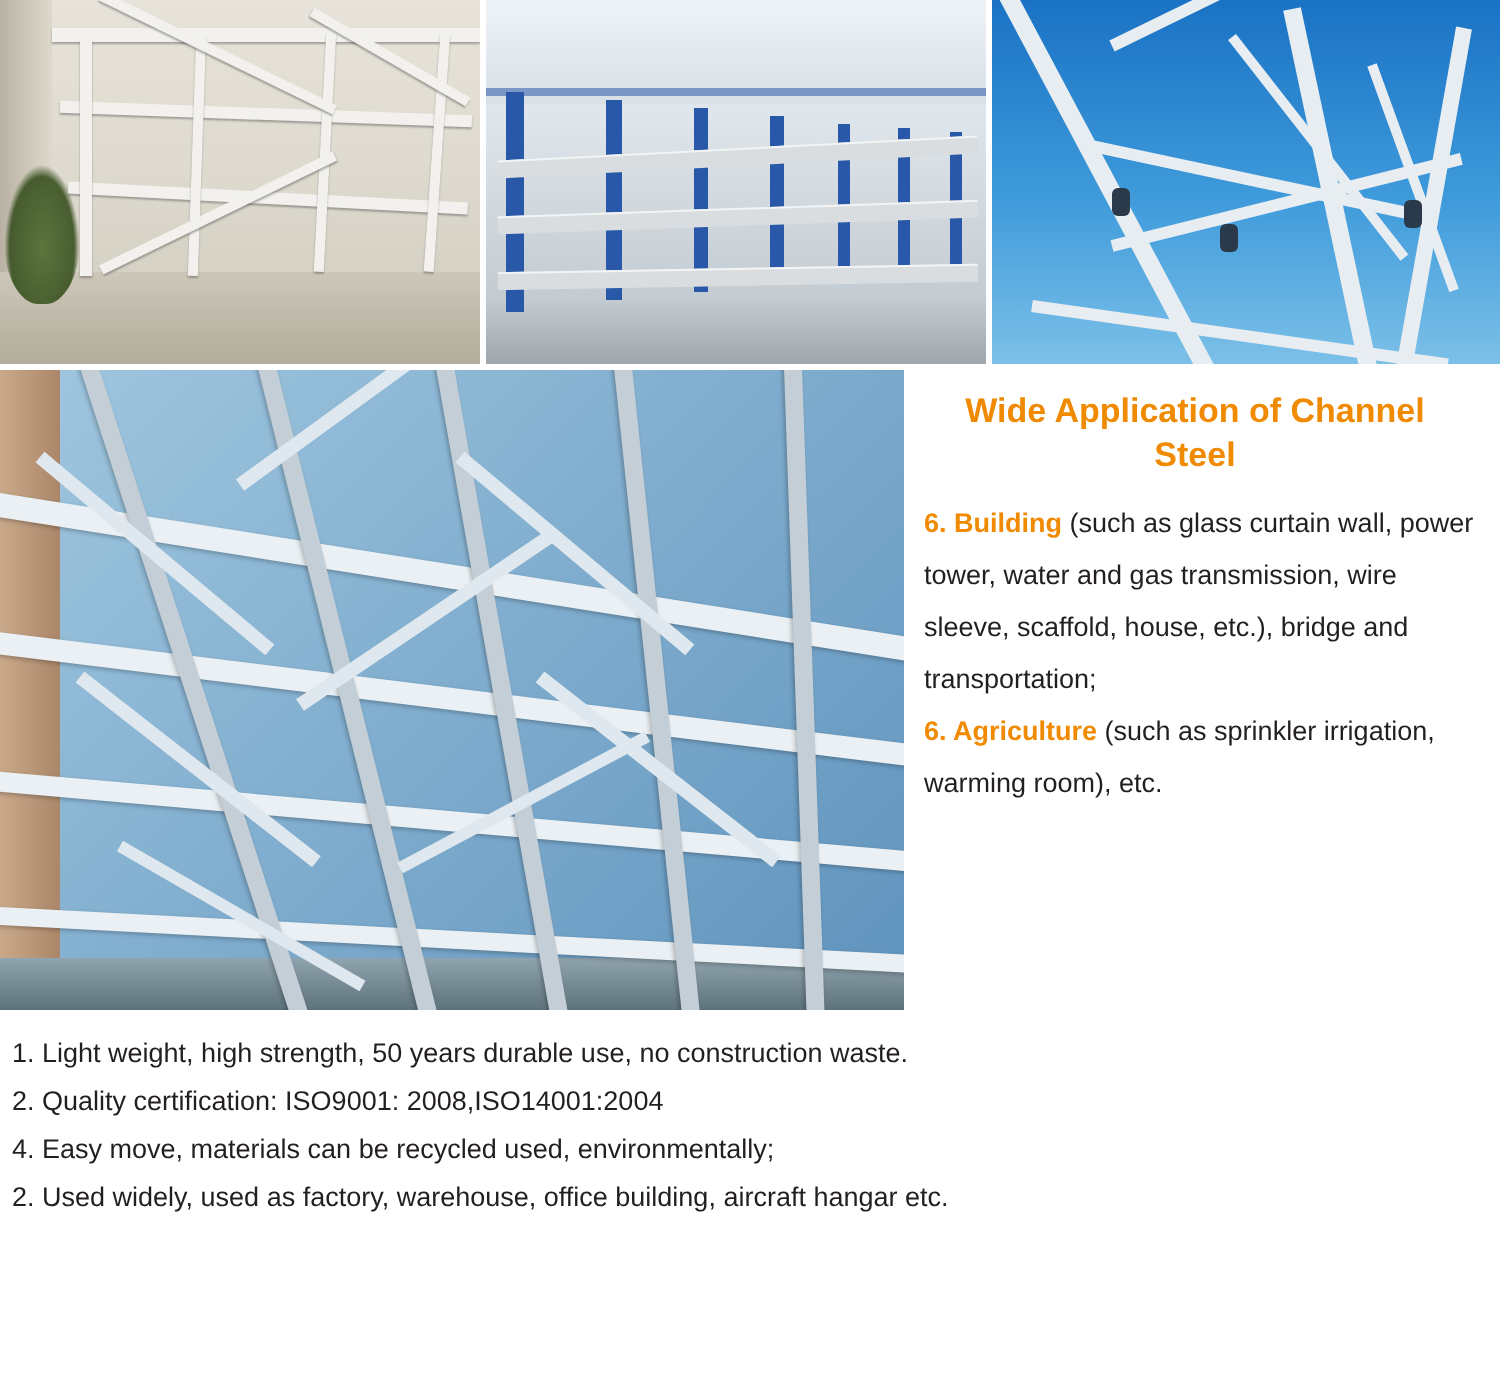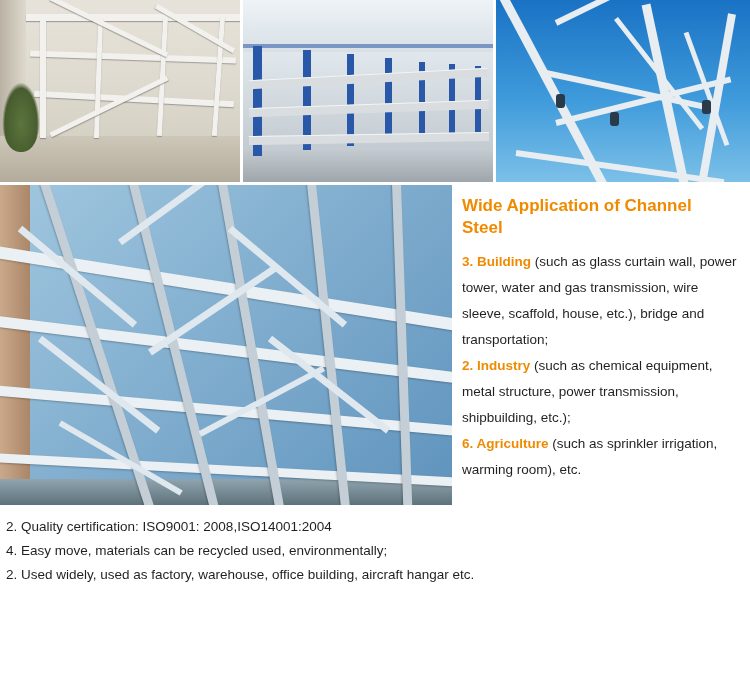--- a/index.html
+++ b/index.html
@@ -151,20 +151,21 @@
     padding: 8px 6px 0 10px;
     box-sizing: border-box;
     background: #ffffff;
   }
   .mid-title {
     color: #f08a00;
     font-size: 17px;
     font-weight: bold;
     line-height: 22px;
     margin: 2px 11px 10px 0;
+    text-align: center;
   }
   .mid-para {
     font-size: 13.5px;
     line-height: 26px;
     color: #231f20;
     margin: 0;
   }
   .hl {
     color: #f08a00;
     font-weight: bold;
@@ -268,30 +269,28 @@
       <div class="purlin" style="left:150px; top:164px; width:150px; height:7px; transform:rotate(-34deg);"></div>
       <div class="purlin" style="left:270px; top:150px; width:150px; height:7px; transform:rotate(38deg);"></div>
       <div class="purlin" style="left:60px; top:235px; width:140px; height:6px; transform:rotate(30deg);"></div>
       <div class="purlin" style="left:200px; top:246px; width:140px; height:6px; transform:rotate(-28deg);"></div>
     </div>
 
     <div class="mid-text">
       <div class="mid-title">Wide Application of Channel Steel</div>
 
       <p class="mid-para">
-        <span class="hl">3. Building</span><span> (such as glass curtain wall, power tower, water and gas transmission, wire sleeve, scaffold, house, etc.), bridge and transportation;</span>
-      </p>
-      <p class="mid-para">
-        <span class="hl">2. Industry</span><span> (such as chemical equipment,  metal structure, power transmission, shipbuilding, etc.);</span>
+        <span class="hl">6. Building</span><span> (such as glass curtain wall, power tower, water and gas transmission, wire sleeve, scaffold, house, etc.), bridge and transportation;</span>
       </p>
       <p class="mid-para">
         <span class="hl">6. Agriculture</span><span> (such as sprinkler irrigation, warming room), etc.</span>
       </p>
     </div>
   </div>
 
   <div class="bottom">
+    <div class="bottom-line">1. Light weight, high strength, 50 years durable use, no construction waste.</div>
     <div class="bottom-line">2. Quality certification: ISO9001: 2008,ISO14001:2004</div>
     <div class="bottom-line">4. Easy move, materials can be recycled used, environmentally;</div>
     <div class="bottom-line">2. Used widely, used as factory, warehouse, office building, aircraft hangar etc.</div>
   </div>
 
 </div>
 
 </body></html>

